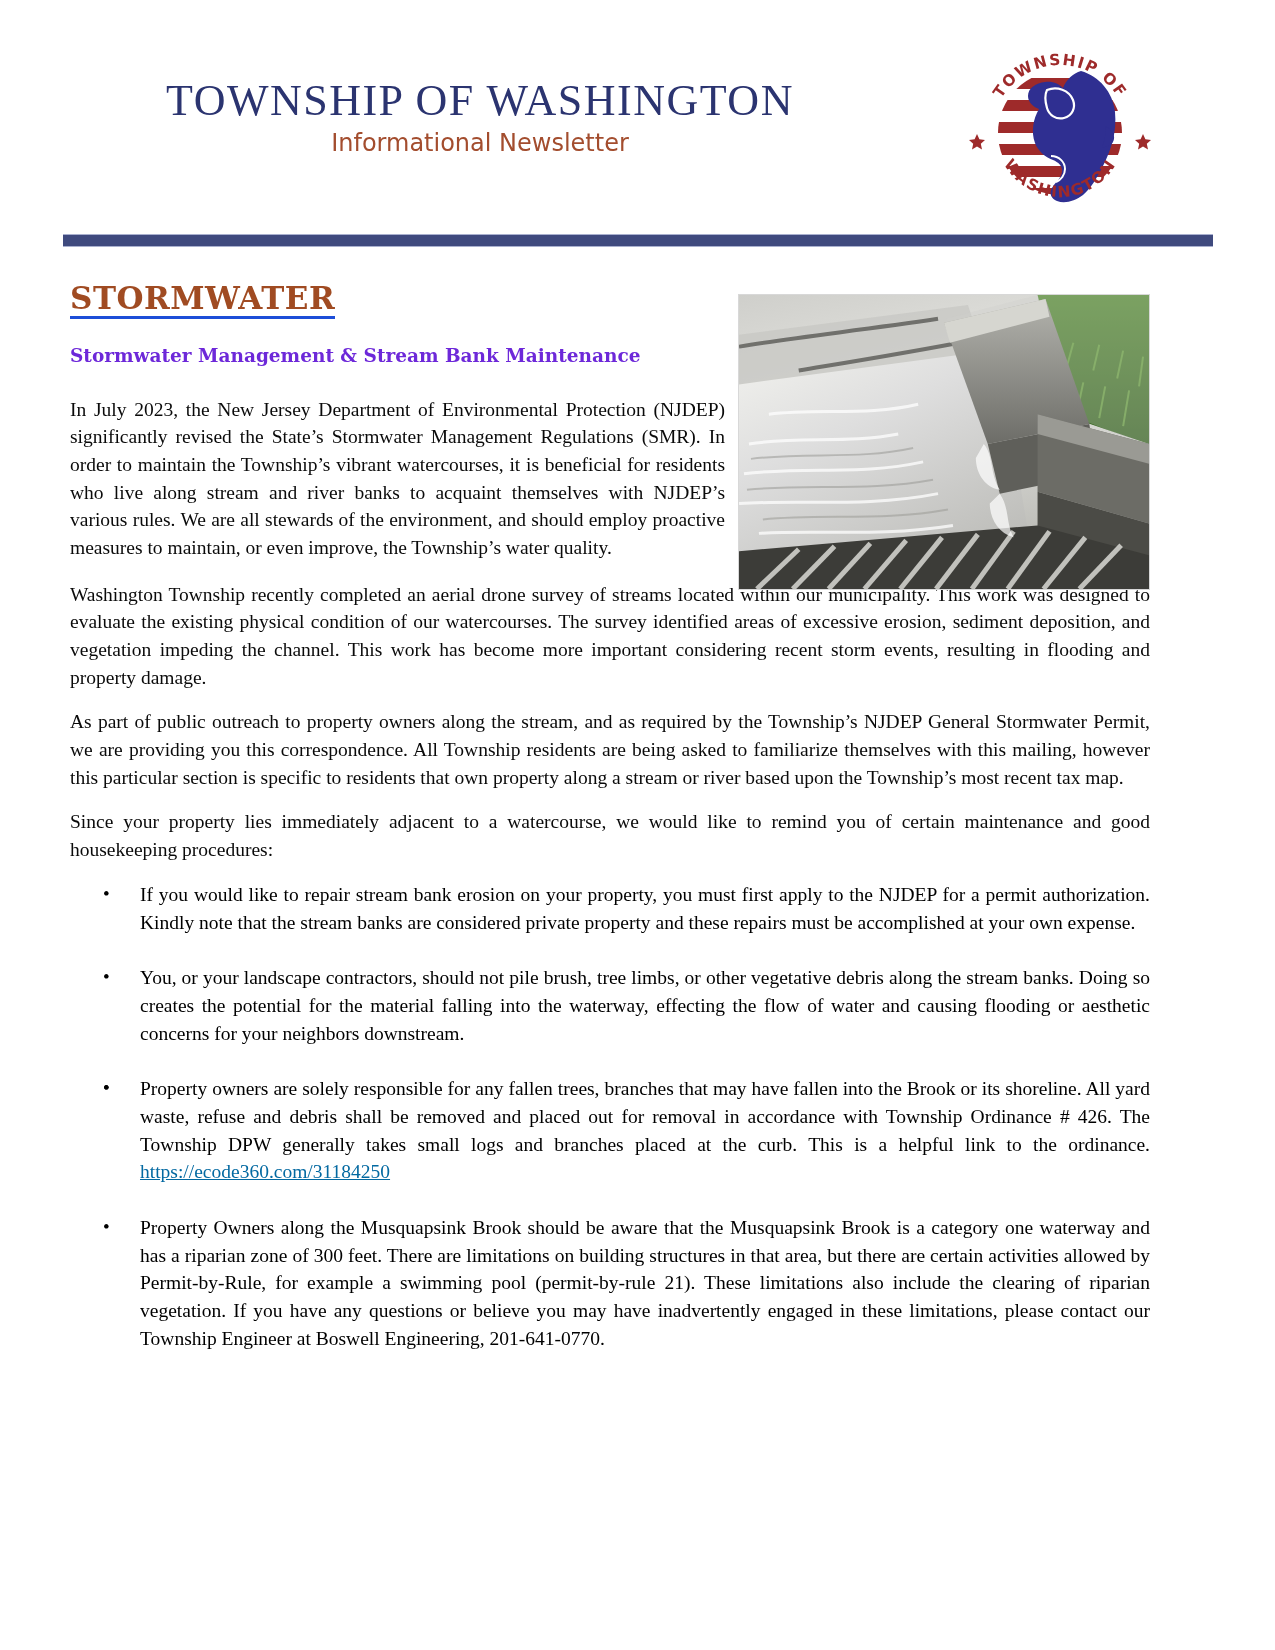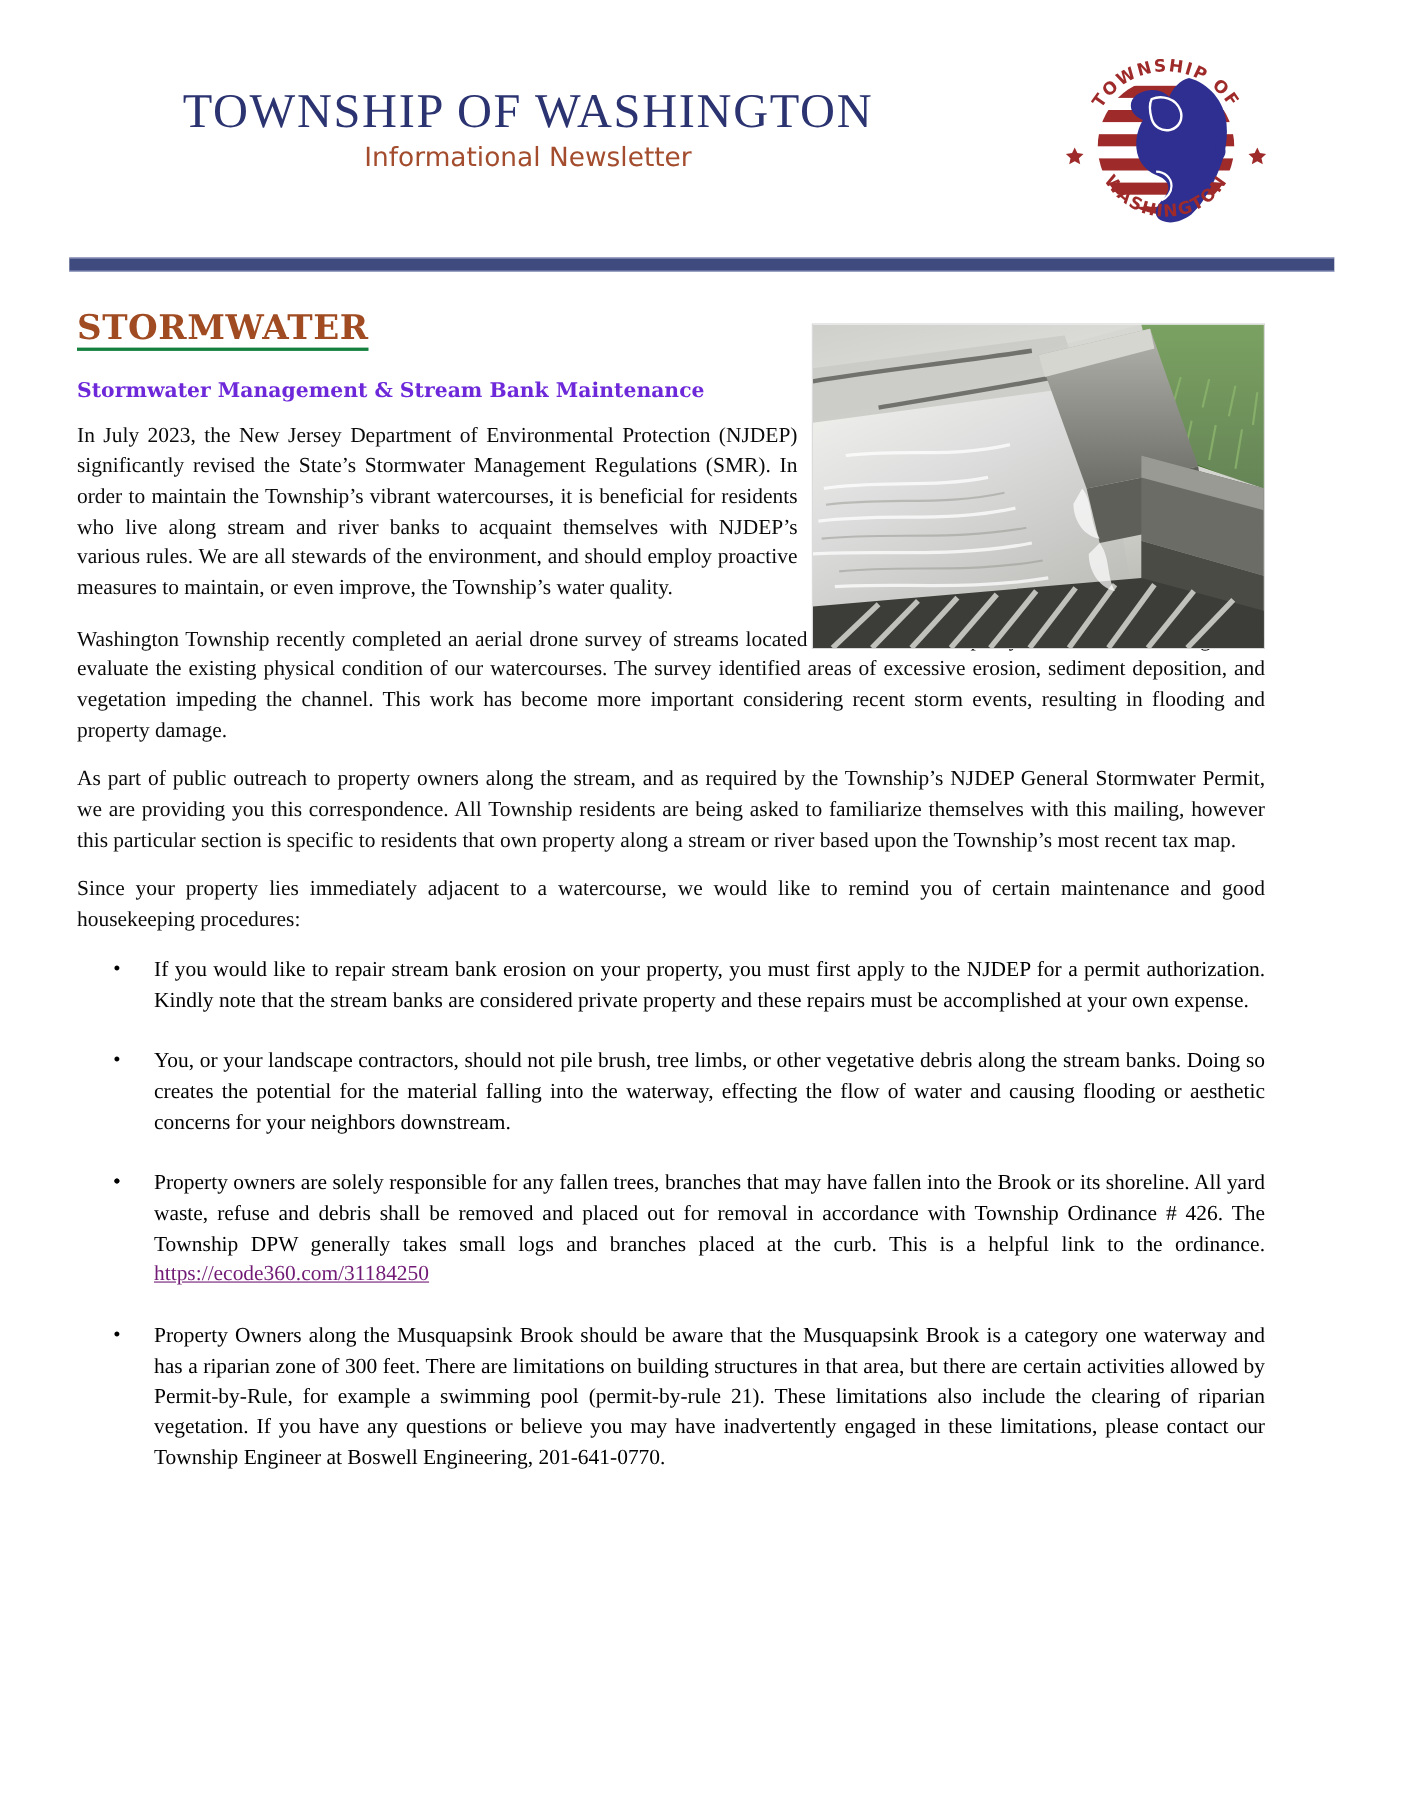--- a/index.html
+++ b/index.html
@@ -83,35 +83,35 @@
     top: 282px;
     width: 1080px;
   }
   .section-title {
     font-family: "DejaVu Serif", "Liberation Serif", serif;
     font-size: 31px;
     font-weight: bold;
     color: #a04b22;
     letter-spacing: 0.5px;
     display: inline-block;
-    border-bottom: 3px solid #15803d;
+    border-bottom: 3px solid #1d4ed8;
     padding-bottom: 1px;
     line-height: 1.05;
   }
   .subsection-title {
     font-family: "DejaVu Serif", "Liberation Serif", serif;
     font-size: 18.5px;
     font-weight: bold;
     color: #6d28d9;
     margin-top: 26px;
     margin-bottom: 0;
   }
 
   .intro-block {
-    margin-top: 17px;
+    margin-top: 30px;
     width: 655px;
   }
   p.para {
     font-size: 19.5px;
     line-height: 1.42;
     text-align: justify;
     margin: 0 0 17px 0;
     color: #0a0a0a;
   }
   p.para.last { margin-bottom: 0; }
@@ -150,21 +150,21 @@
   }
   ul.bullets li:last-child { margin-bottom: 0; }
   ul.bullets li .bullet-dot {
     position: absolute;
     left: 33px;
     top: 0;
     font-size: 19px;
     line-height: 1.42;
   }
   a.doc-link {
-    color: #701a75;
+    color: #0369a1;
     text-decoration: underline;
   }
 </style>
 </head>
 <body>
 
 <div class="page">
 
   <div class="header">
 

